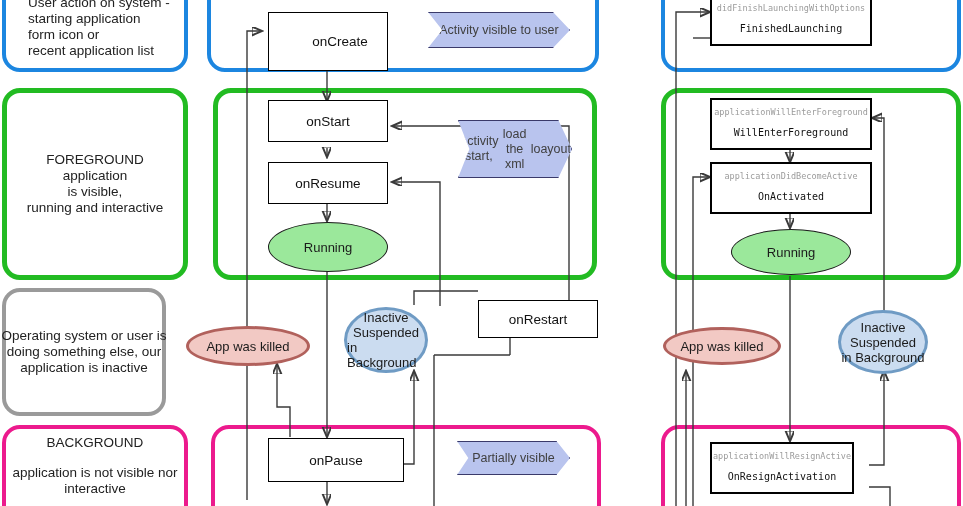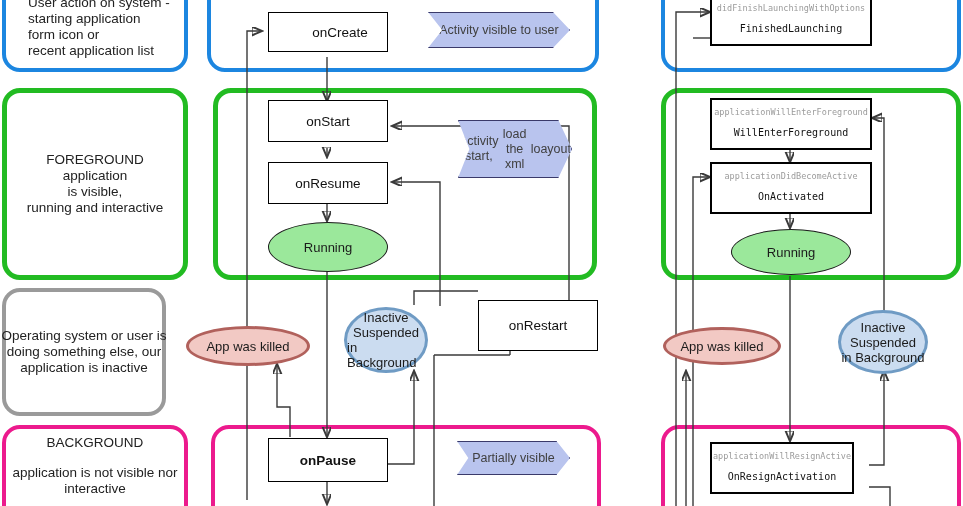--- a/index.html
+++ b/index.html
@@ -142,51 +142,51 @@
     <span class="ln">application is inactive</span>
   </div>
 
   <div class="zone-label" style="left:6px;top:431px;width:178px;height:88px;justify-content:flex-start;padding-top:4px;">
     <span class="ln">BACKGROUND</span>
     <span class="ln" style="height:14px;"></span>
     <span class="ln">application is not visible nor</span>
     <span class="ln">interactive</span>
   </div>
 
-  <div class="nodebox" style="left:268px;top:12px;width:120px;height:40px;padding-left:24px;">
+  <div class="nodebox" style="left:268px;top:12px;width:120px;height:59px;padding-left:24px;">
     <span>onCreate</span>
   </div>
 
   <div class="nodebox" style="left:268px;top:100px;width:120px;height:42px;align-items:center;">
     <span>onStart</span>
   </div>
 
   <div class="nodebox" style="left:268px;top:162px;width:120px;height:42px;">
     <span>onResume</span>
   </div>
 
   <div class="ell running" style="left:268px;top:222px;width:120px;height:50px;">
     <span>Running</span>
   </div>
 
-  <div class="nodebox" style="left:478px;top:300px;width:120px;height:51px;">
+  <div class="nodebox" style="left:478px;top:300px;width:120px;height:38px;">
     <span>onRestart</span>
   </div>
 
   <div class="ell killed" style="left:186px;top:326px;width:124px;height:40px;">
     <span>App was killed</span>
   </div>
 
   <div class="ell inactive" style="left:344px;top:307px;width:84px;height:66px;flex-direction:column;">
     <span>Inactive</span>
     <span>Suspended</span>
     <span>in Background</span>
   </div>
 
-  <div class="nodebox" style="left:268px;top:438px;width:120px;height:44px;font-weight:bold;">
+  <div class="nodebox" style="left:268px;top:438px;width:136px;height:44px;">
     <span>onPause</span>
   </div>
 
   <div class="banner" style="left:428px;top:12px;width:142px;height:36px;">
     <span>Activity visible to user</span>
   </div>
 
   <div class="banner" style="left:458px;top:120px;width:114px;height:58px;flex-direction:row;">
     <span>Activity start,</span>
     <span>load the xml</span>

